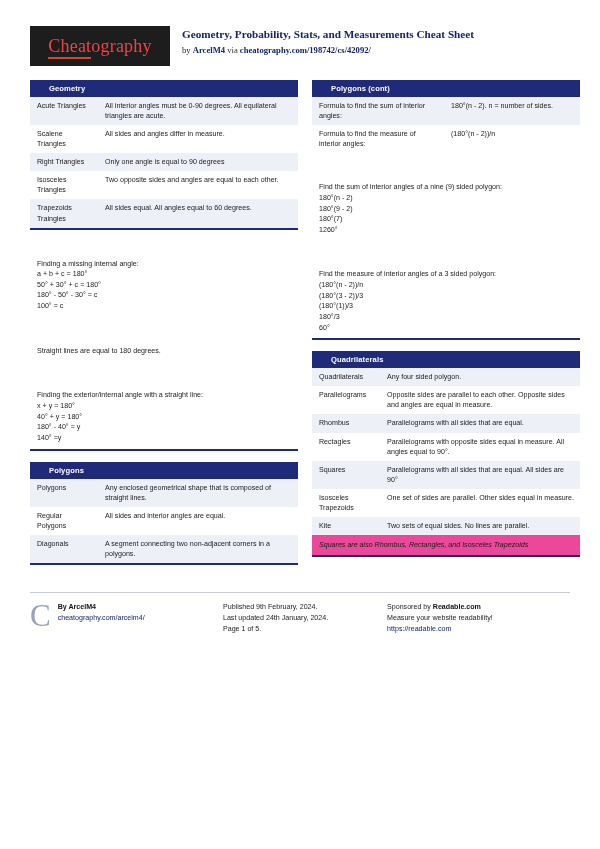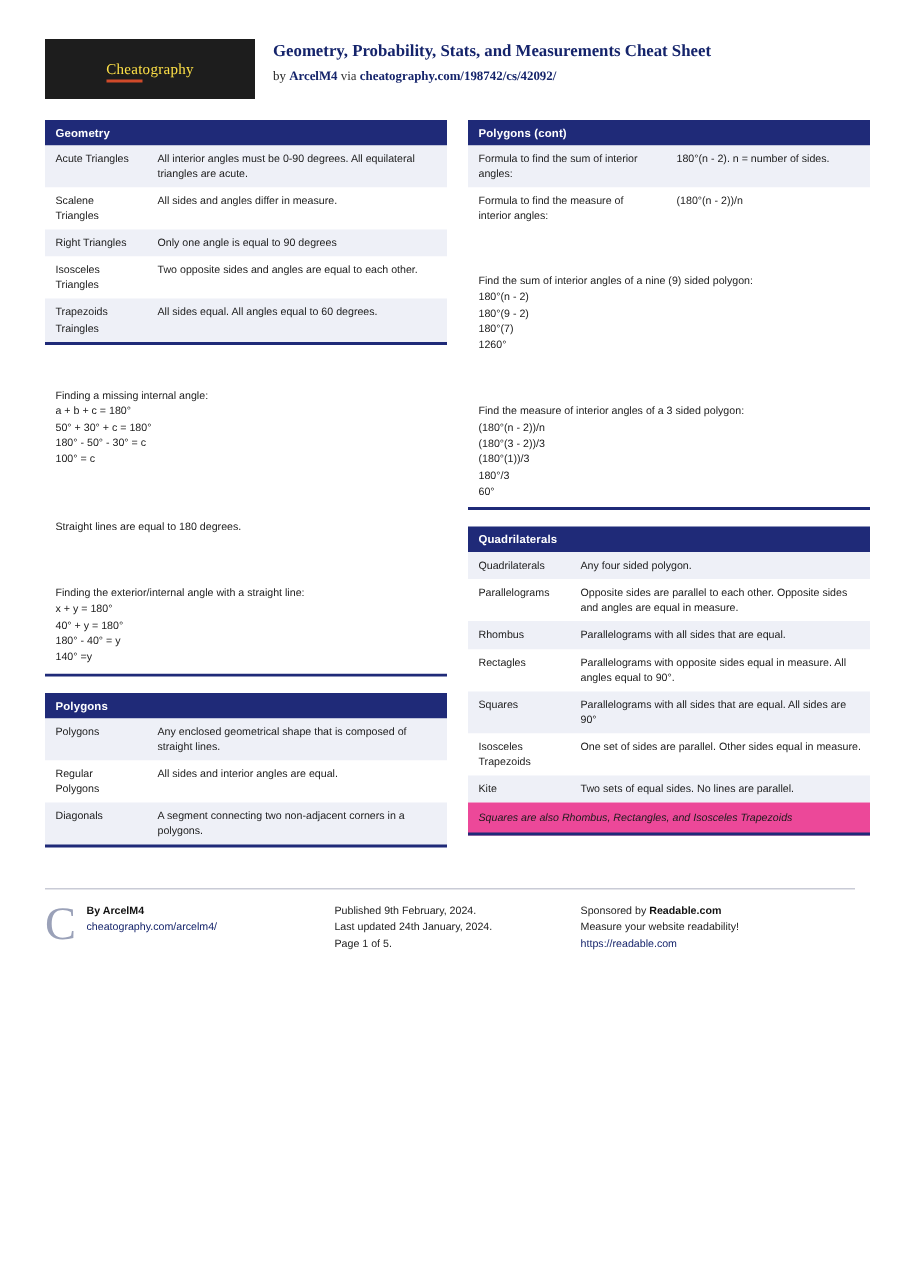--- a/index.html
+++ b/index.html
@@ -23,22 +23,22 @@
     gap: 12px;
     margin-bottom: 14px;
   }
   .logo {
     width: 140px; height: 40px;
     background: #1d1d1d;
     display: flex; align-items: center; justify-content: center;
     flex: 0 0 auto;
   }
   .logo-text {
-    color: #fde047;
-    font-size: 10px;
+    color: #ef4444;
+    font-size: 18px;
     letter-spacing: .2px;
     font-family: "Liberation Serif", serif;
   }
   .logo-text .u { border-bottom: 2px solid #d04a2a; padding-bottom: 1px; }
   .title-block { padding-top: 1px; }
   .doc-title {
     font-size: 11.2px;
     font-weight: bold;
     color: #15246b;
     font-family: "Liberation Serif", serif;
@@ -61,21 +61,21 @@
   }
   .col { width: 268px; flex: 0 0 268px; }
 
   
   .block { margin-bottom: 11px; }
   .block-head {
     background: #1f2a78;
     color: #ffffff;
     font-size: 7.6px;
     font-weight: bold;
-    padding: 4px 6px 4px 7px;
+    padding: 4px 6px 4px 19px;
     letter-spacing: .1px;
   }
   .tbl { width: 100%; border-collapse: collapse; }
   .tbl tr td {
     font-size: 7.1px;
     color: #1b1b1b;
     padding: 4px 6px 4px 7px;
     vertical-align: top;
     line-height: 1.42;
   }

